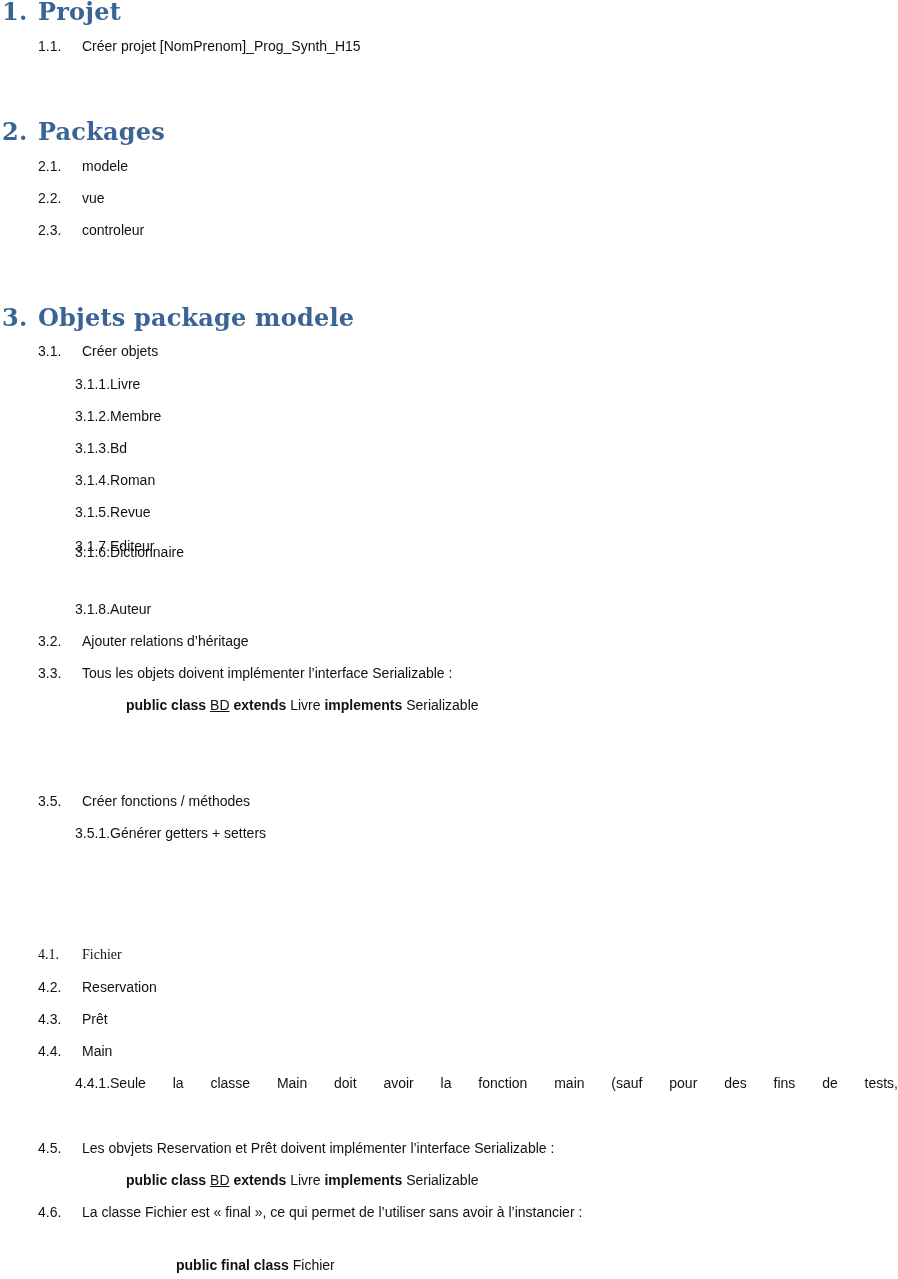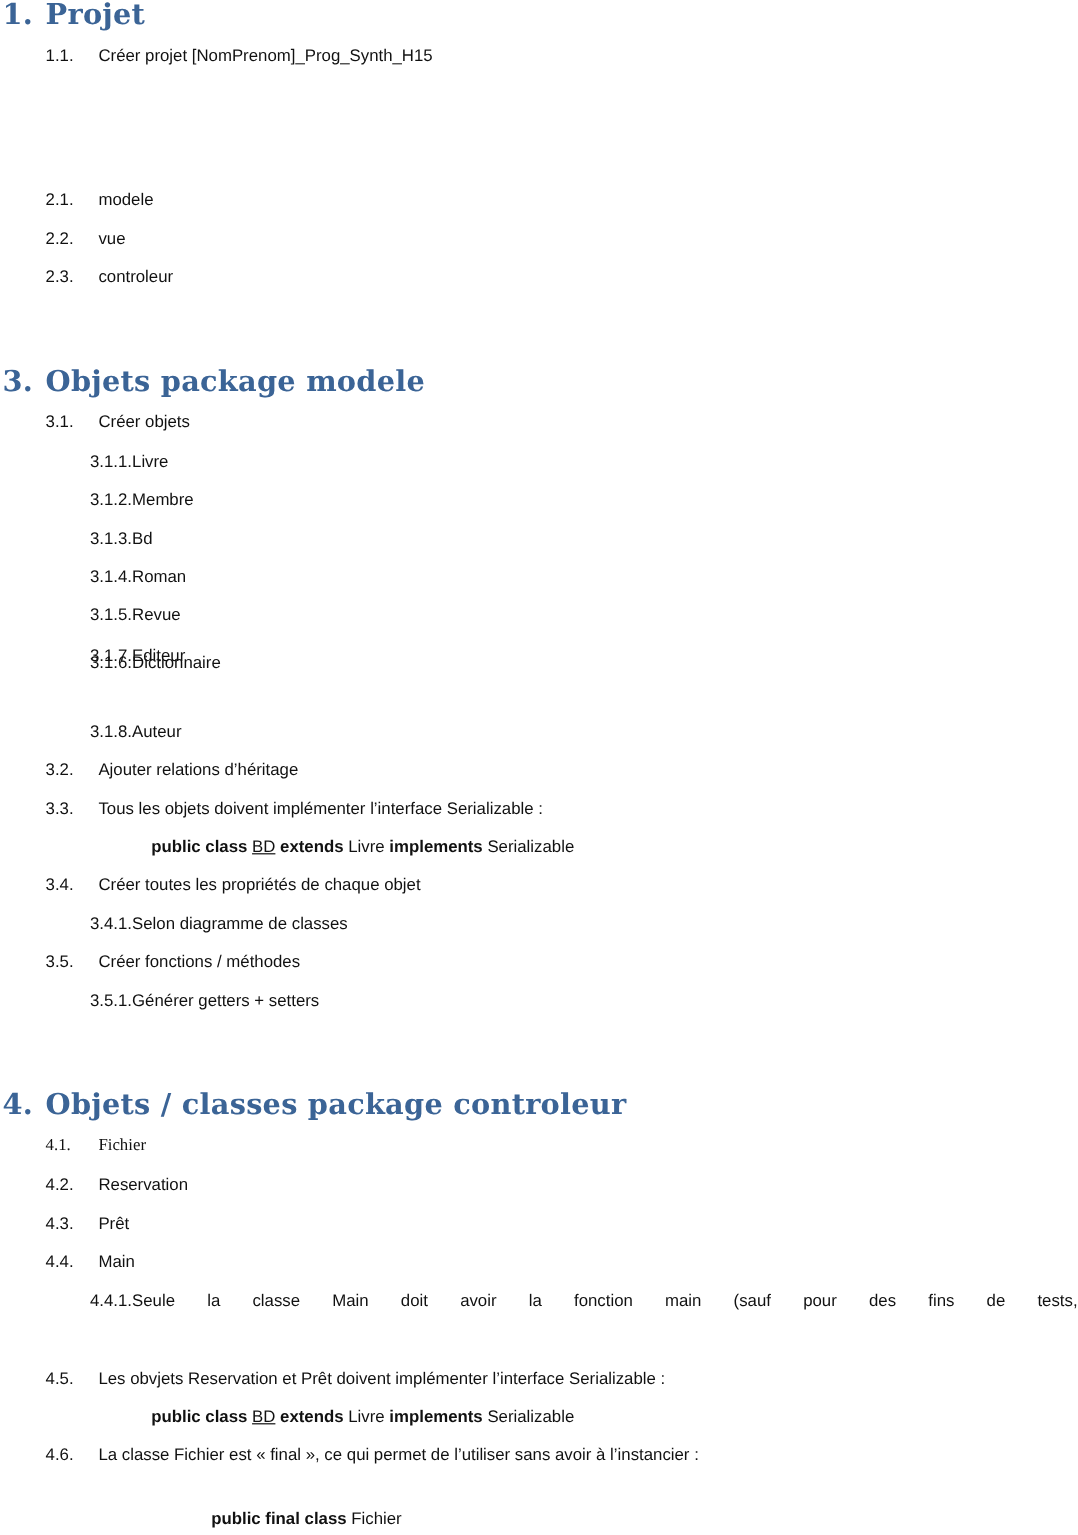--- a/index.html
+++ b/index.html
@@ -56,20 +56,23 @@
 
 <div class="page">
 
   <div class="h1" style="top:-3px;">
     <span class="num">1.</span><span>Projet</span>
   </div>
   <div class="line l2" style="top:38px;">
     <span class="num">1.1.</span><span>Créer projet [NomPrenom]_Prog_Synth_H15</span>
   </div>
 
+  <div class="h1" style="top:117px;">
+    <span class="num">2.</span><span>Packages</span>
+  </div>
   <div class="line l2" style="top:158px;">
     <span class="num">2.1.</span><span>modele</span>
   </div>
   <div class="line l2" style="top:190px;">
     <span class="num">2.2.</span><span>vue</span>
   </div>
   <div class="line l2" style="top:222px;">
     <span class="num">2.3.</span><span>controleur</span>
   </div>
 
@@ -105,36 +108,27 @@
   </div>
   <div class="line l2" style="top:633px;">
     <span class="num">3.2.</span><span>Ajouter relations d’héritage</span>
   </div>
   <div class="line l2" style="top:665px;">
     <span class="num">3.3.</span><span>Tous les objets doivent implémenter l’interface Serializable :</span>
   </div>
   <div class="line code" style="top:697px;">
     <b>public class</b> <u>BD</u> <b>extends</b> <span>Livre</span> <b>implements</b> <span>Serializable</span>
   </div>
-  <div class="line l2" style="top:729px;">
-    <span class="num">3.4.</span><span>Créer toutes les propriétés de chaque objet</span>
-  </div>
-  <div class="line l3" style="top:761px;">
-    <span class="num">3.4.1.</span><span>Selon diagramme de classes</span>
-  </div>
   <div class="line l2" style="top:793px;">
     <span class="num">3.5.</span><span>Créer fonctions / méthodes</span>
   </div>
   <div class="line l3" style="top:825px;text-align:right;">
     <span class="num">3.5.1.</span><span>Générer getters + setters</span>
   </div>
 
-  <div class="h1" style="top:905px;">
-    <span class="num">4.</span><span>Objets / classes package controleur</span>
-  </div>
   <div class="line l2" style="top:947px;font-family:Liberation Serif, serif;">
     <span class="num">4.1.</span><span>Fichier</span>
   </div>
   <div class="line l2" style="top:979px;">
     <span class="num">4.2.</span><span>Reservation</span>
   </div>
   <div class="line l2" style="top:1011px;">
     <span class="num">4.3.</span><span>Prêt</span>
   </div>
   <div class="line l2" style="top:1043px;">

